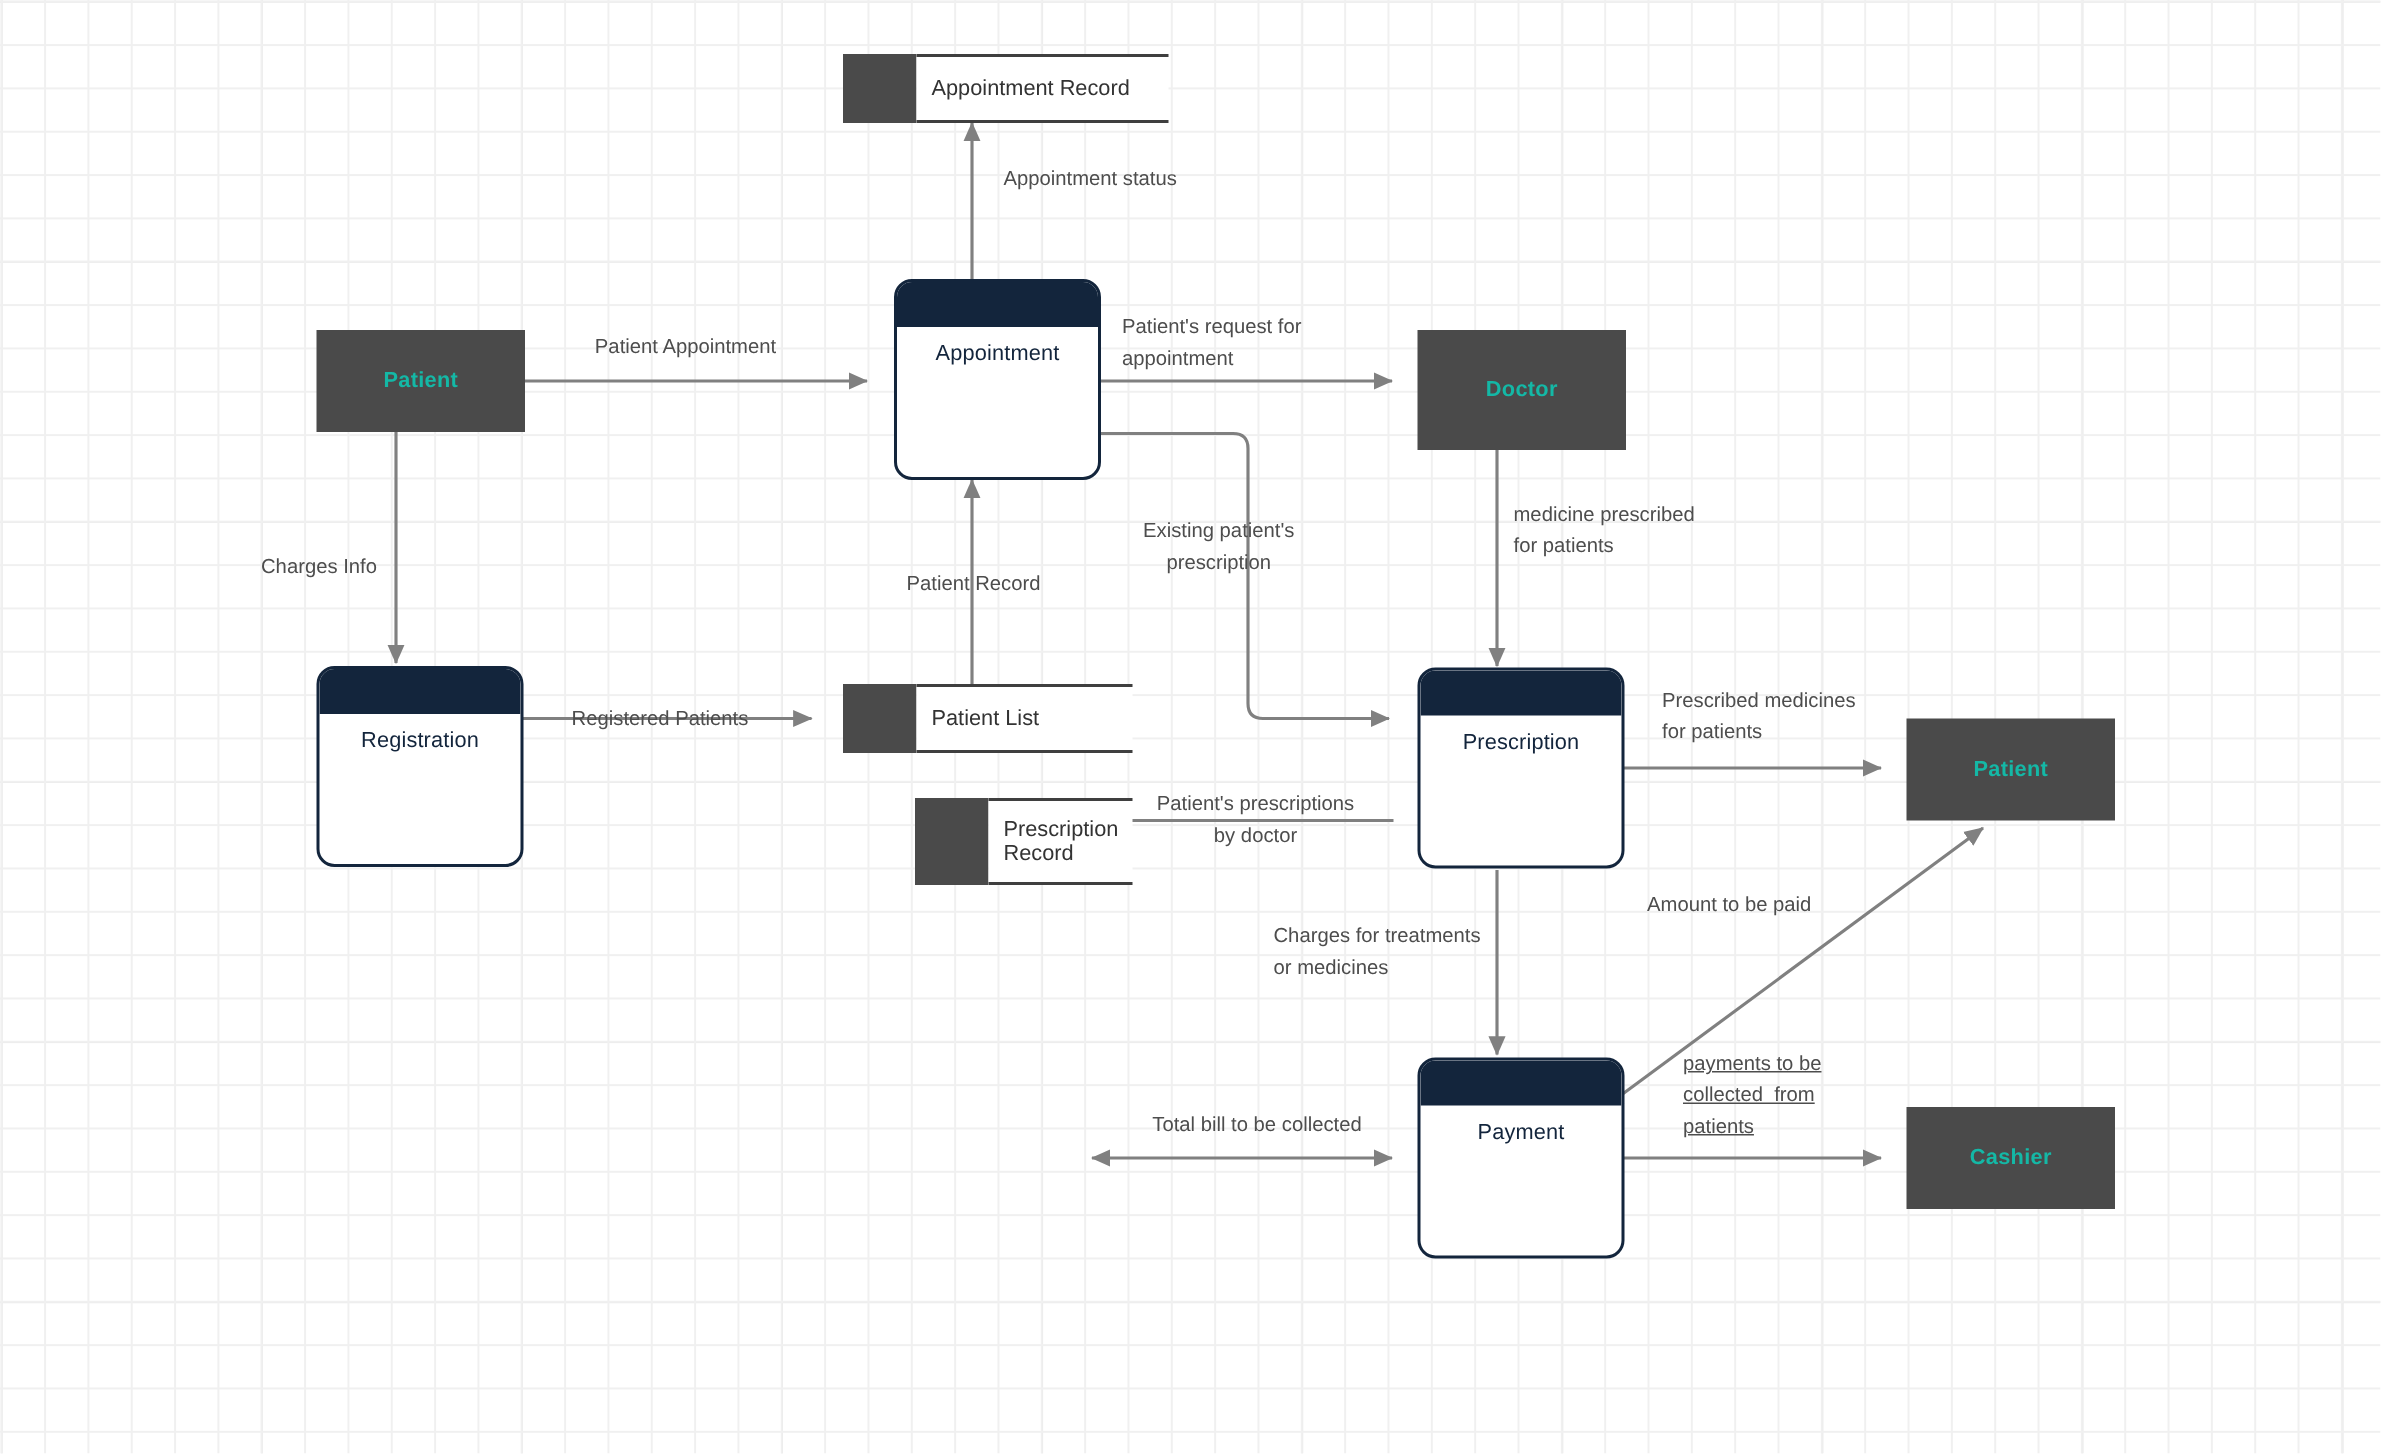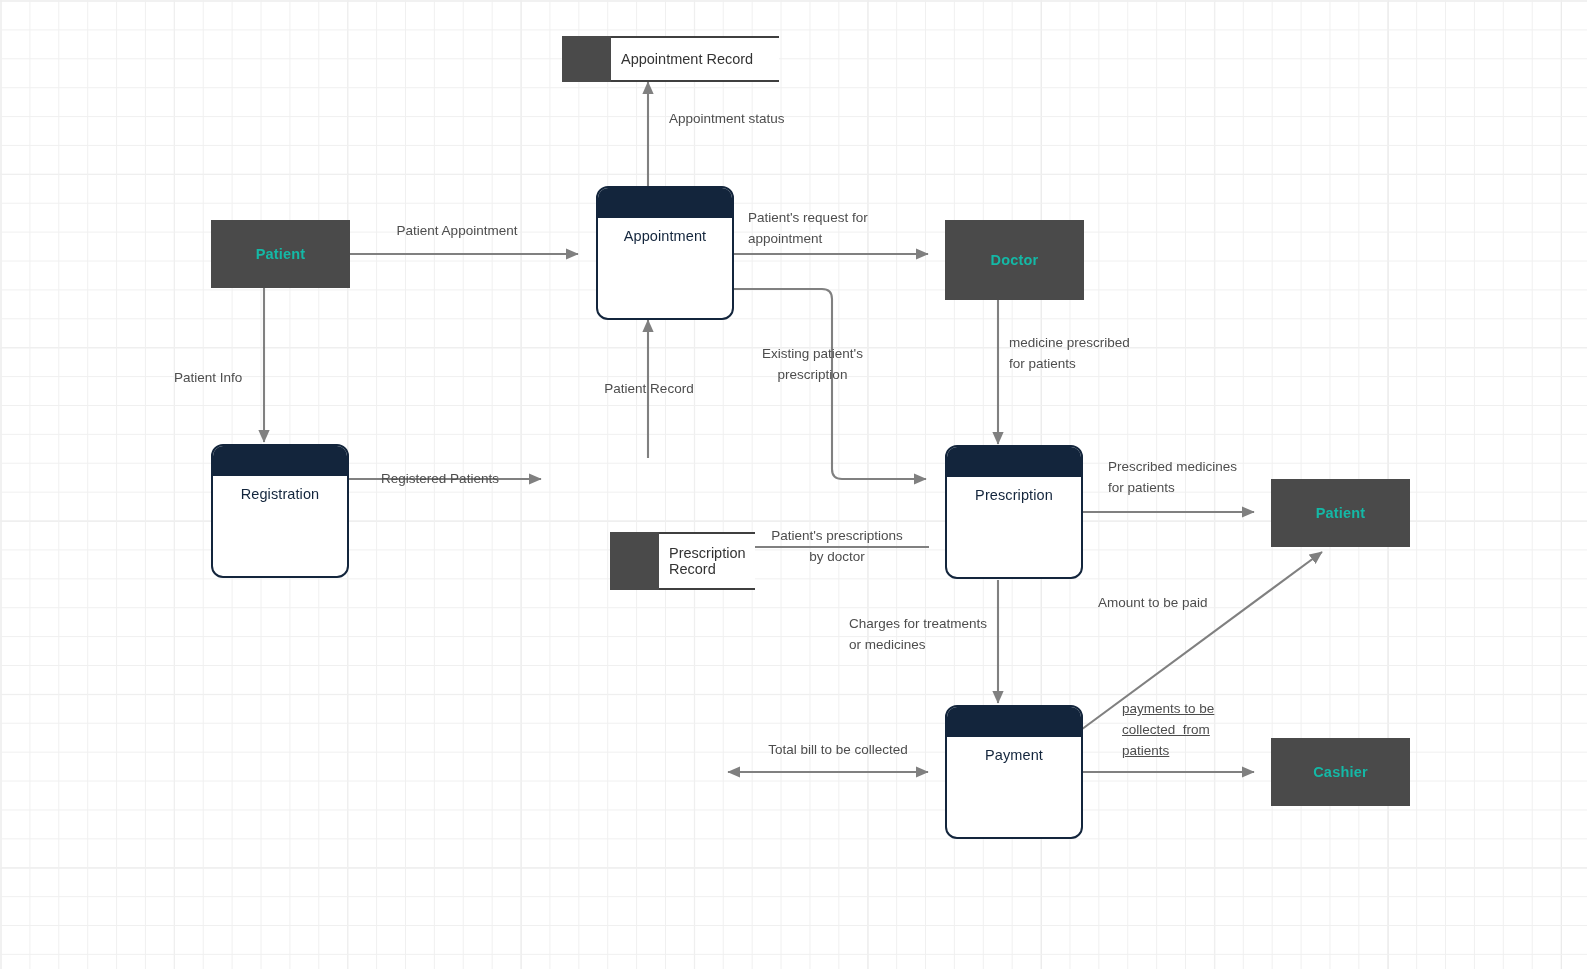--- a/index.html
+++ b/index.html
@@ -165,20 +165,24 @@
 
   <div class="node entity" style="left:929px; top:220px; width:139px; height:80px;">
     <span>Doctor</span>
   </div>
 
   <div class="node process" style="left:195px; top:444px; width:138px; height:134px;">
     <div class="bar"></div>
     <div class="plabel">Registration</div>
   </div>
 
+  <div class="node store" style="left:546px; top:456px; width:193px; height:46px;">
+    <div class="swatch"></div>
+    <div class="sbody">Patient List</div>
+  </div>
 
   <div class="node store" style="left:546px; top:532px; width:193px; height:58px;padding-left:48px;">
     <div class="swatch"></div>
     <div class="sbody">Prescription Record</div>
   </div>
 
   <div class="node process" style="left:929px; top:445px; width:138px; height:134px;">
     <div class="bar"></div>
     <div class="plabel">Prescription</div>
   </div>
@@ -197,21 +201,21 @@
     <span>Cashier</span>
   </div>
 
   <div class="elabel l" style="left:642px; top:108px;margin-left:27px;">Appointment status</div>
 
   <div class="elabel c" style="left:352px; top:220px; width:210px;">Patient Appointment</div>
 
   <div class="elabel l" style="left:748px; top:207px;">Patient's request for
 appointment</div>
 
-  <div class="elabel l" style="left:174px; top:367px;">Patient Info</div>
+  <div class="elabel l" style="left:174px; top:367px;">Charges Info</div>
 
   <div class="elabel c" style="left:360px; top:468px; width:160px;">Registered Patients</div>
 
   <div class="elabel c" style="left:570px; top:378px; width:158px;">Patient Record</div>
 
   <div class="elabel c" style="left:735px; top:343px; width:155px;">Existing patient's
 prescription</div>
 
   <div class="elabel l" style="left:1009px; top:332px;">medicine prescribed
 for patients</div>

